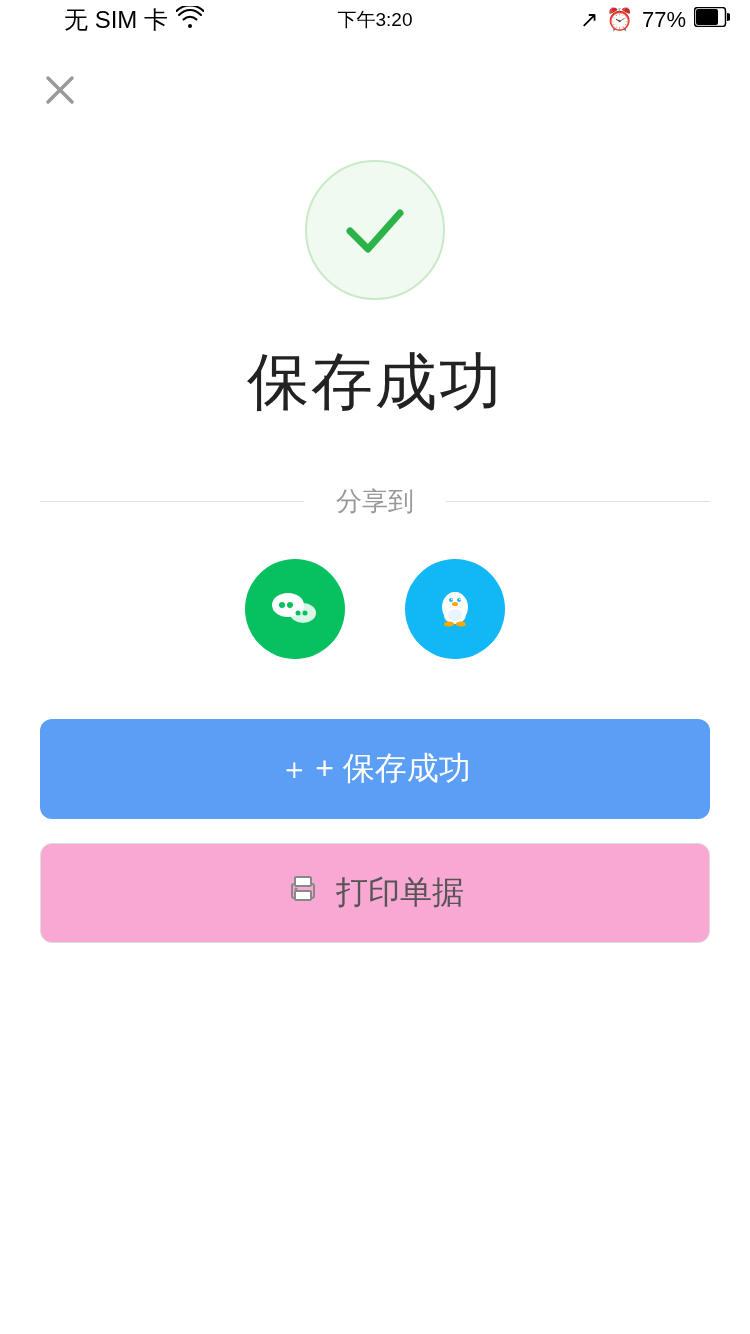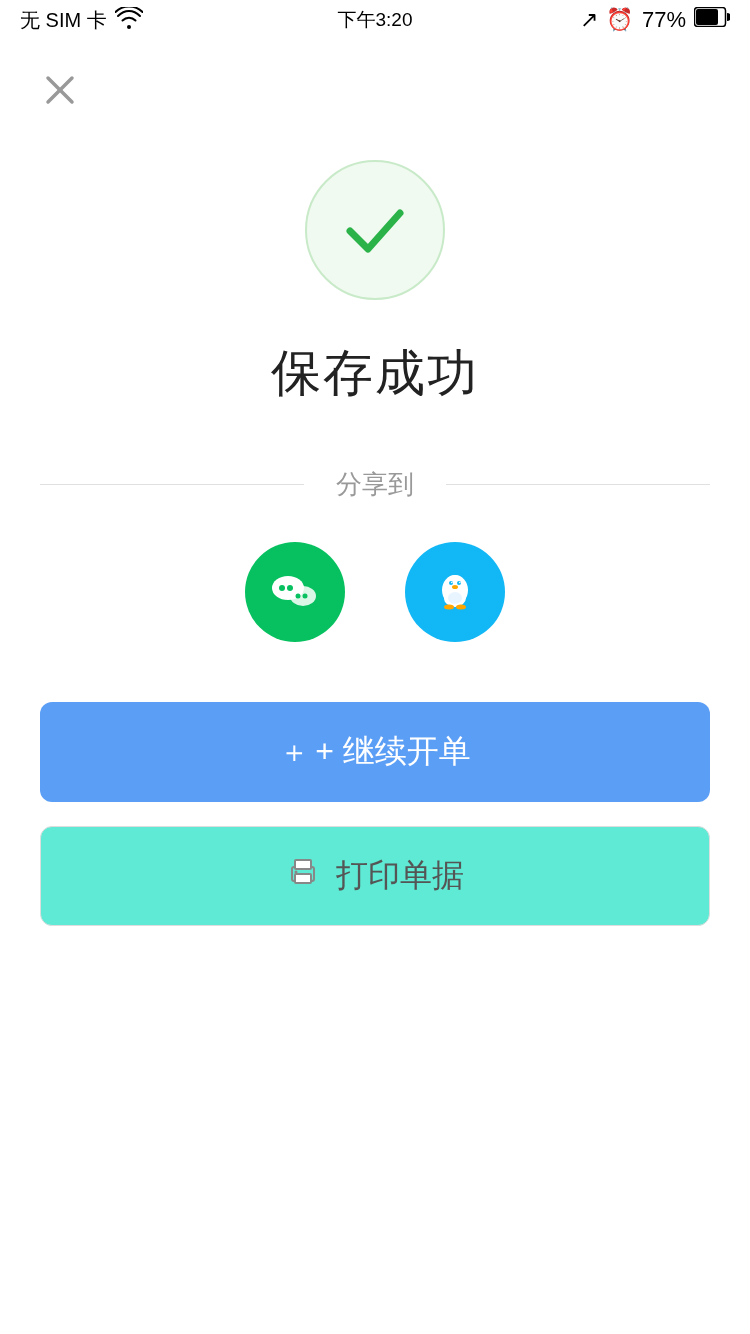--- a/index.html
+++ b/index.html
@@ -22,21 +22,22 @@
       align-items: center;
       justify-content: space-between;
       padding: 0 20px;
       font-size: 24px;
       color: #000;
     }
     .status-left {
       display: flex;
       align-items: center;
       gap: 8px;
-      font-size: 20px;
+      font-size: 24px;
+      margin-left: 44px;
     }
     .status-center {
       font-size: 19px;
       font-weight: 400;
       position: absolute;
       left: 50%;
       transform: translateX(-50%);
     }
     .status-right {
       display: flex;
@@ -81,21 +82,21 @@
       justify-content: center;
       margin-bottom: 40px;
     }
     .success-icon-wrapper svg {
       width: 70px;
       height: 70px;
     }
 
     
     .success-title {
-      font-size: 50px;
+      font-size: 62px;
       font-weight: 500;
       color: #222;
       margin-bottom: 60px;
       letter-spacing: 2px;
     }
 
     
     .share-section {
       width: 100%;
       display: flex;
@@ -160,21 +161,21 @@
       gap: 16px;
       cursor: pointer;
       font-family: inherit;
     }
     .btn-primary {
       background: #5B9EF5;
       color: #ffffff;
       border: none;
     }
     .btn-secondary {
-      background: #5eead4;
+      background: #f9a8d4;
       color: #555;
       border: 1.5px solid #ddd;
     }
     .btn-icon {
       font-size: 30px;
     }
   </style>
 </head>
 <body>
 
@@ -263,21 +264,21 @@
           <ellipse cx="36" cy="45" rx="5" ry="2.5" fill="#FFA500"></ellipse>
         </svg>
       </div>
     </div>
   </div>
 
   <div class="action-buttons">
 
     <button class="btn btn-primary">
       <span class="btn-icon">＋</span>
-      <span style="margin-left:-10px; font-weight:400;">+ 继续开单</span>
+      <span style="margin-left:-10px; font-weight:400;">+ 保存成功</span>
     </button>
 
     <button class="btn btn-secondary">
       <span>
         <svg width="34" height="34" viewBox="0 0 34 34" fill="none">
           <rect x="6" y="12" width="22" height="14" rx="2" stroke="#888" stroke-width="2" fill="none"></rect>
           <rect x="9" y="5" width="16" height="9" rx="1" fill="white" stroke="#888" stroke-width="2"></rect>
           <rect x="9" y="19" width="16" height="9" rx="1" fill="white" stroke="#888" stroke-width="2"></rect>
           <circle cx="10" cy="17" r="1.5" fill="#888"></circle>
         </svg>

